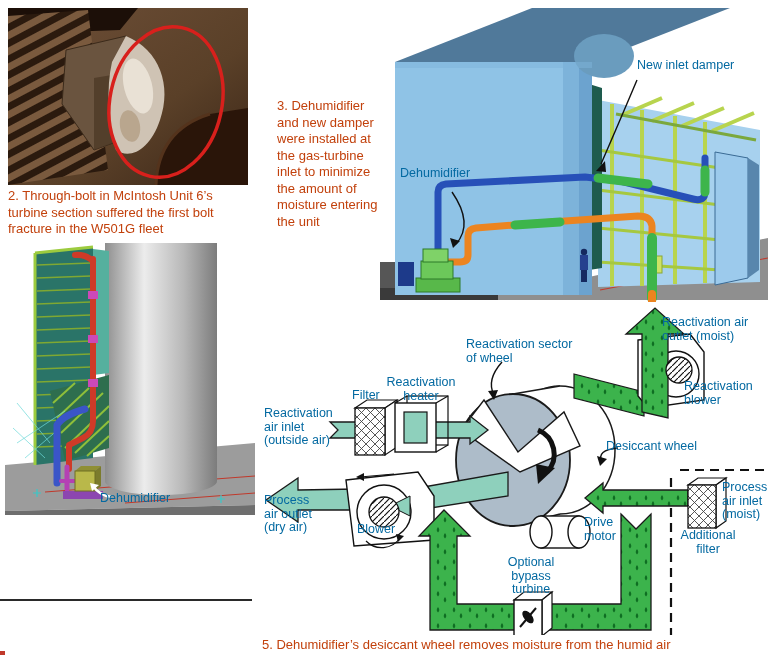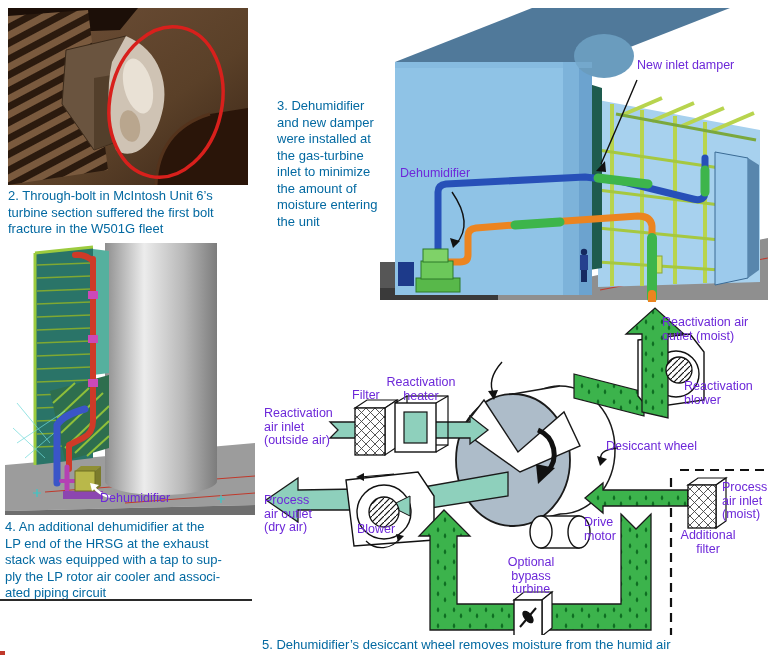--- a/index.html
+++ b/index.html
@@ -1,20 +1,20 @@
 <!DOCTYPE html>
 <html><head>
 <meta charset="utf-8">
 <style>
   html,body{margin:0;padding:0;background:#fff;}
   #page{position:relative;width:768px;height:658px;background:#ffffff;overflow:hidden;
         font-family:"Liberation Sans","DejaVu Sans",sans-serif;color:#2a2a2a;}
   .abs{position:absolute;}
-  .caption{font-size:13px;line-height:16.5px;color:#0369a1;white-space:pre-line;}
-  .lbl{font-size:12.5px;line-height:13.5px;color:#6d28d9;white-space:pre-line;}
+  .caption{font-size:13px;line-height:16.5px;color:#c2410c;white-space:pre-line;}
+  .lbl{font-size:12.5px;line-height:13.5px;color:#0369a1;white-space:pre-line;}
   .lbl.center{text-align:center;}
   .rule{background:#2a2a2a;height:1.5px;}
   svg{display:block;}
 </style>
 </head>
 <body>
 
 <div id="page">
 
   <div class="abs" style="left:8px;top:8px;width:240px;height:177px;">
@@ -215,25 +215,20 @@
         <polygon points="70,228 76,223 96,223 90,228" fill="#8f8f35"></polygon>
         <polygon points="90,228 96,223 96,243 90,248" fill="#7b7b2c"></polygon>
         <rect x="70" y="228" width="20" height="20" fill="#b9b84a" stroke="#6e6e23" stroke-width="1"></rect>
       </g>
 
       <path d="M106,254 Q94,252 88,243" fill="none" stroke="#ffffff" stroke-width="2.4"></path>
       <polygon points="85,240 94,242 87,248" fill="#ffffff"></polygon>
     </svg>
   </div>
   <div class="abs lbl" style="left:100px;top:492px;">Dehumidifier</div>
-  <div class="abs caption" style="left:5px;top:519px;width:250px;">4. An additional dehumidifier at the
-LP end of the HRSG at the exhaust
-stack was equipped with a tap to sup-
-ply the LP rotor air cooler and associ-
-ated piping circuit</div>
   <div class="abs rule" style="left:0px;top:599px;width:252px;"></div>
   <div class="abs" style="left:0px;top:651px;width:5px;height:4px;background:#c0392b;"></div>
 
   <div class="abs" style="left:258px;top:300px;width:510px;height:335px;">
     <svg width="510" height="335" viewBox="0 0 510 335">
       <defs>
         <pattern id="drops" width="16" height="16" patternUnits="userSpaceOnUse">
           <rect width="16" height="16" fill="#3cb34c"></rect>
           <path d="M4,3 q2.6,3.4 0,5.5 q-2.6,-2.1 0,-5.5" fill="#0e6e22"></path>
           <path d="M11,9 q2.6,3.4 0,5.5 q-2.6,-2.1 0,-5.5" fill="#0e6e22"></path>
@@ -328,20 +323,22 @@
 
       <g fill="none" stroke="#111" stroke-width="1.4">
         <path d="M244,62 Q228,80 236,95"></path>
         <path d="M360,148 Q338,150 344,162"></path>
       </g>
       <polygon points="236,100 230,91 240,90" fill="#111"></polygon>
       <polygon points="342,166 339,156 349,159" fill="#111"></polygon>
     </svg>
   </div>
 
+  <div class="abs lbl" style="left:466px;top:338px;">Reactivation sector
+of wheel</div>
   <div class="abs lbl" style="left:662px;top:316px;">Reactivation air
 outlet (moist)</div>
   <div class="abs lbl" style="left:684px;top:380px;">Reactivation
 blower</div>
   <div class="abs lbl" style="left:352px;top:389px;">Filter</div>
   <div class="abs lbl center" style="left:383px;top:376px;width:76px;">Reactivation
 heater</div>
   <div class="abs lbl" style="left:264px;top:407px;">Reactivation
 air inlet
 (outside air)</div>

